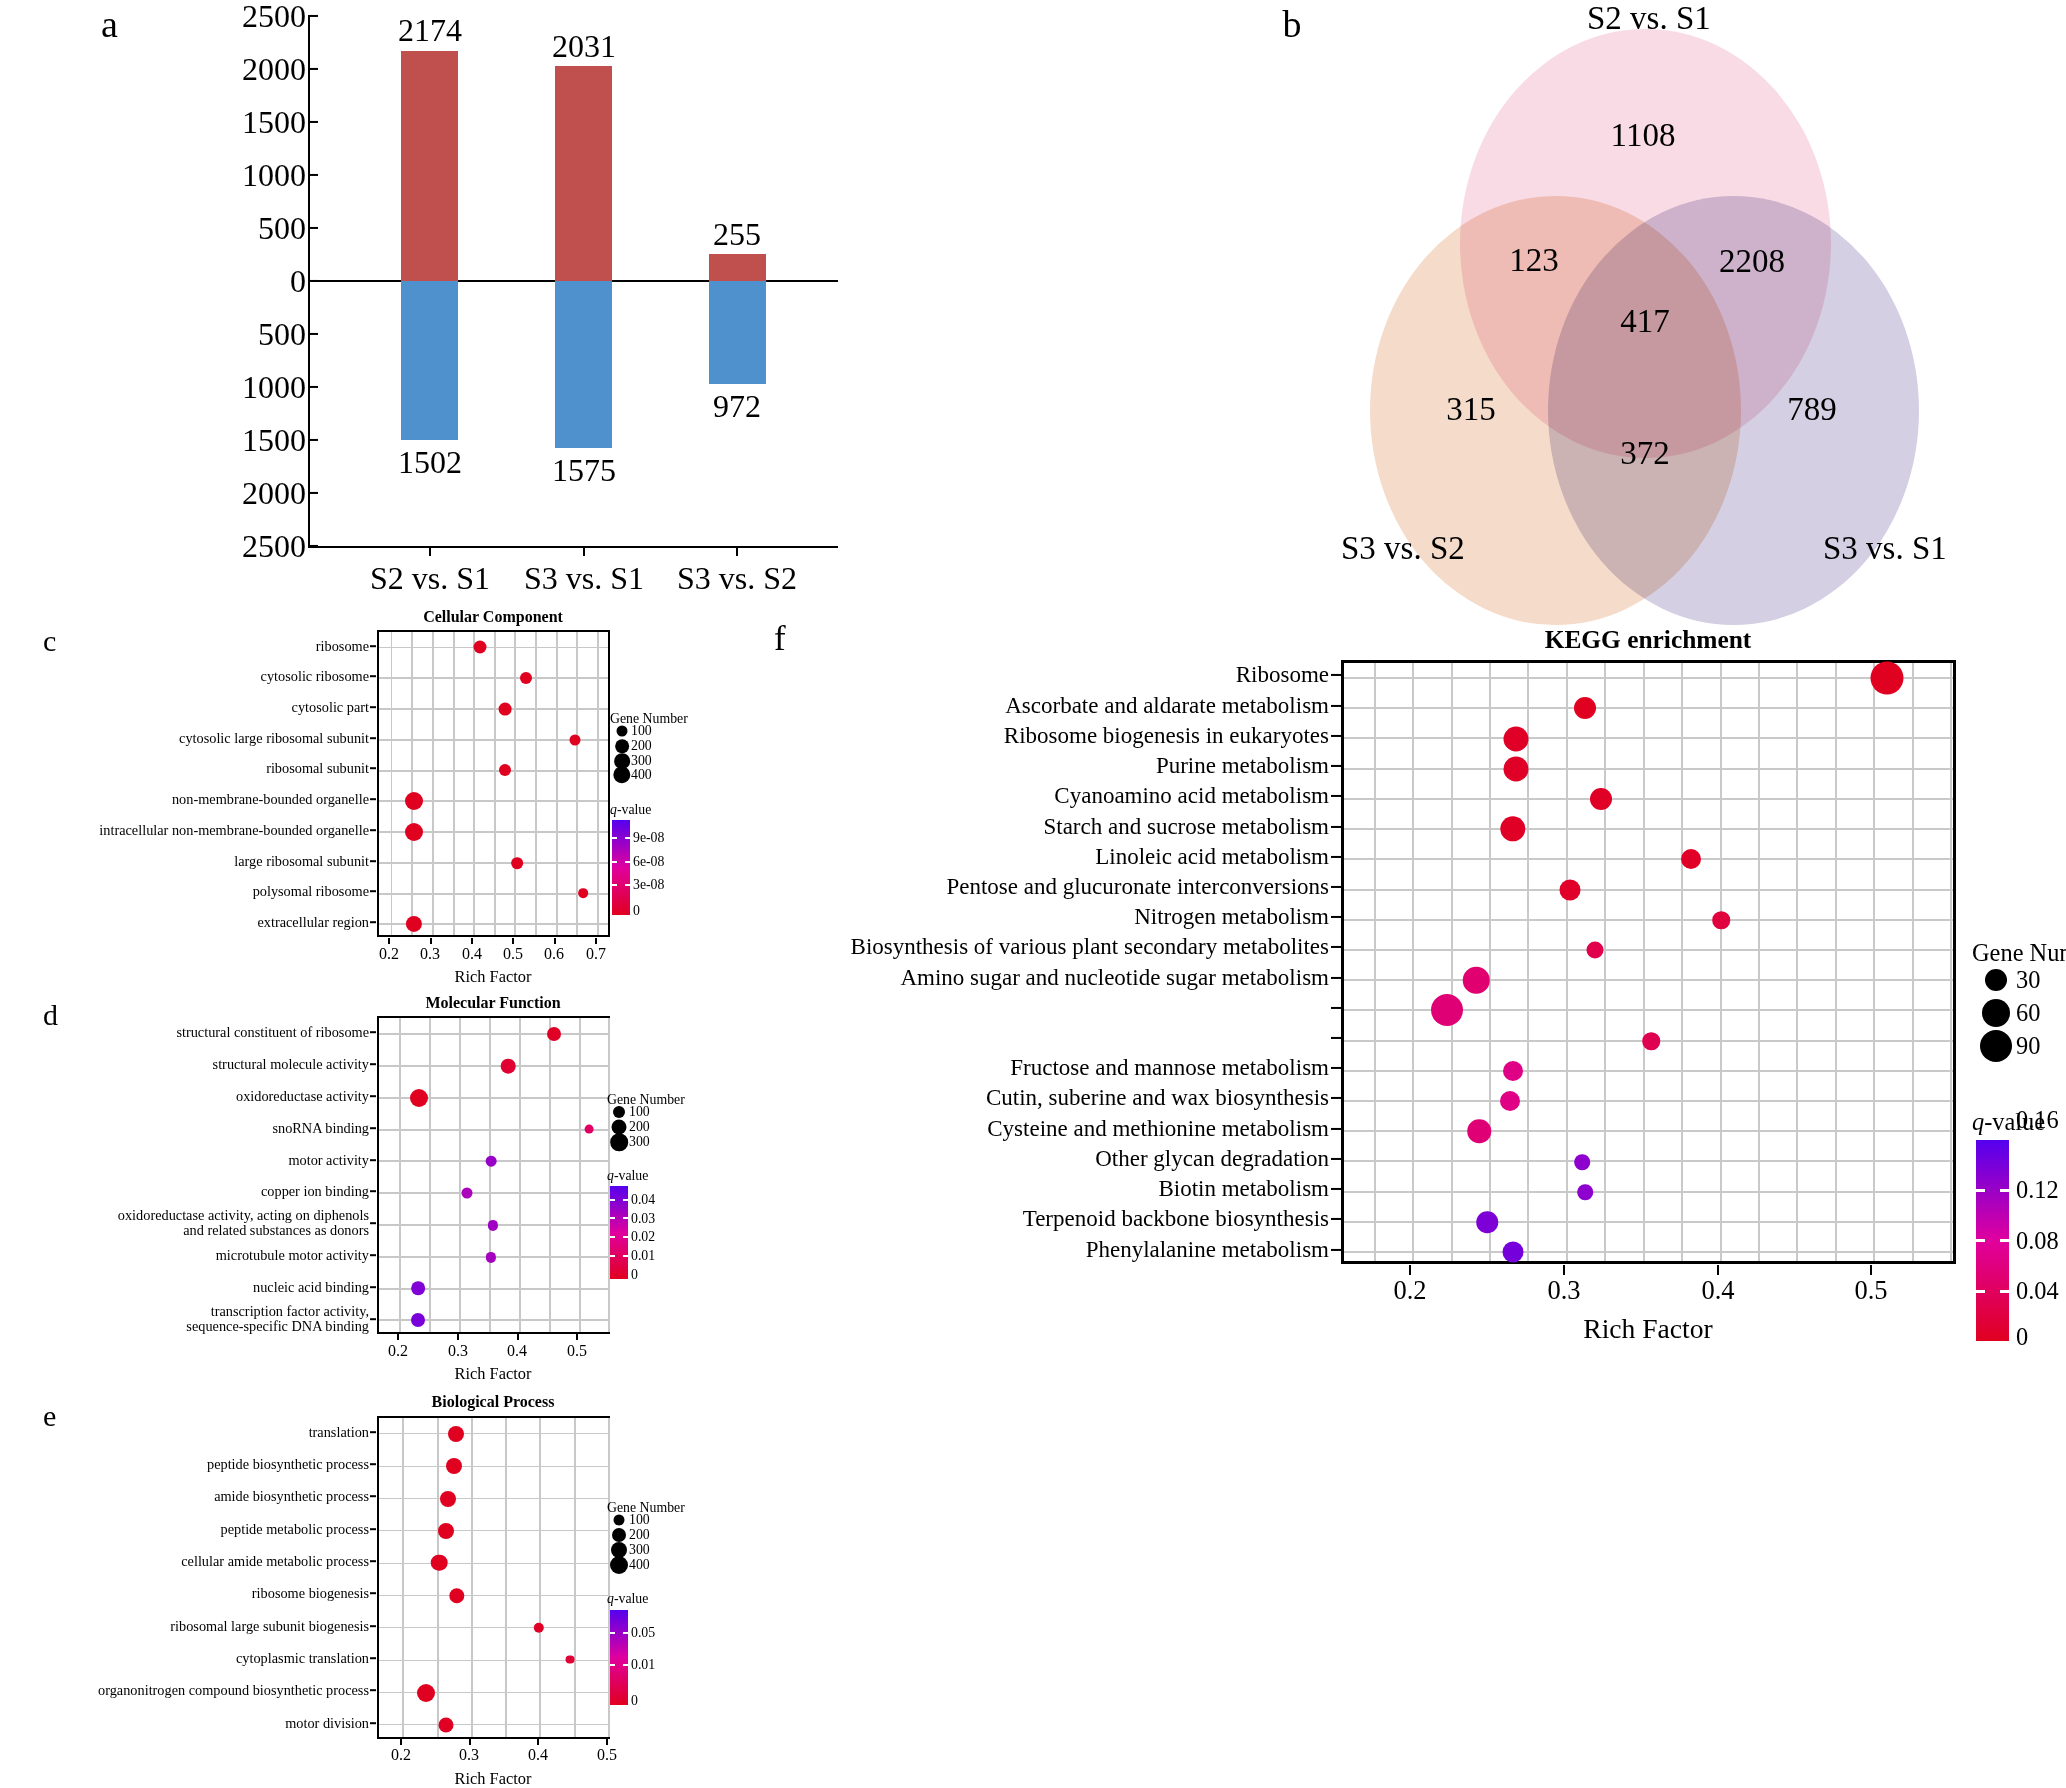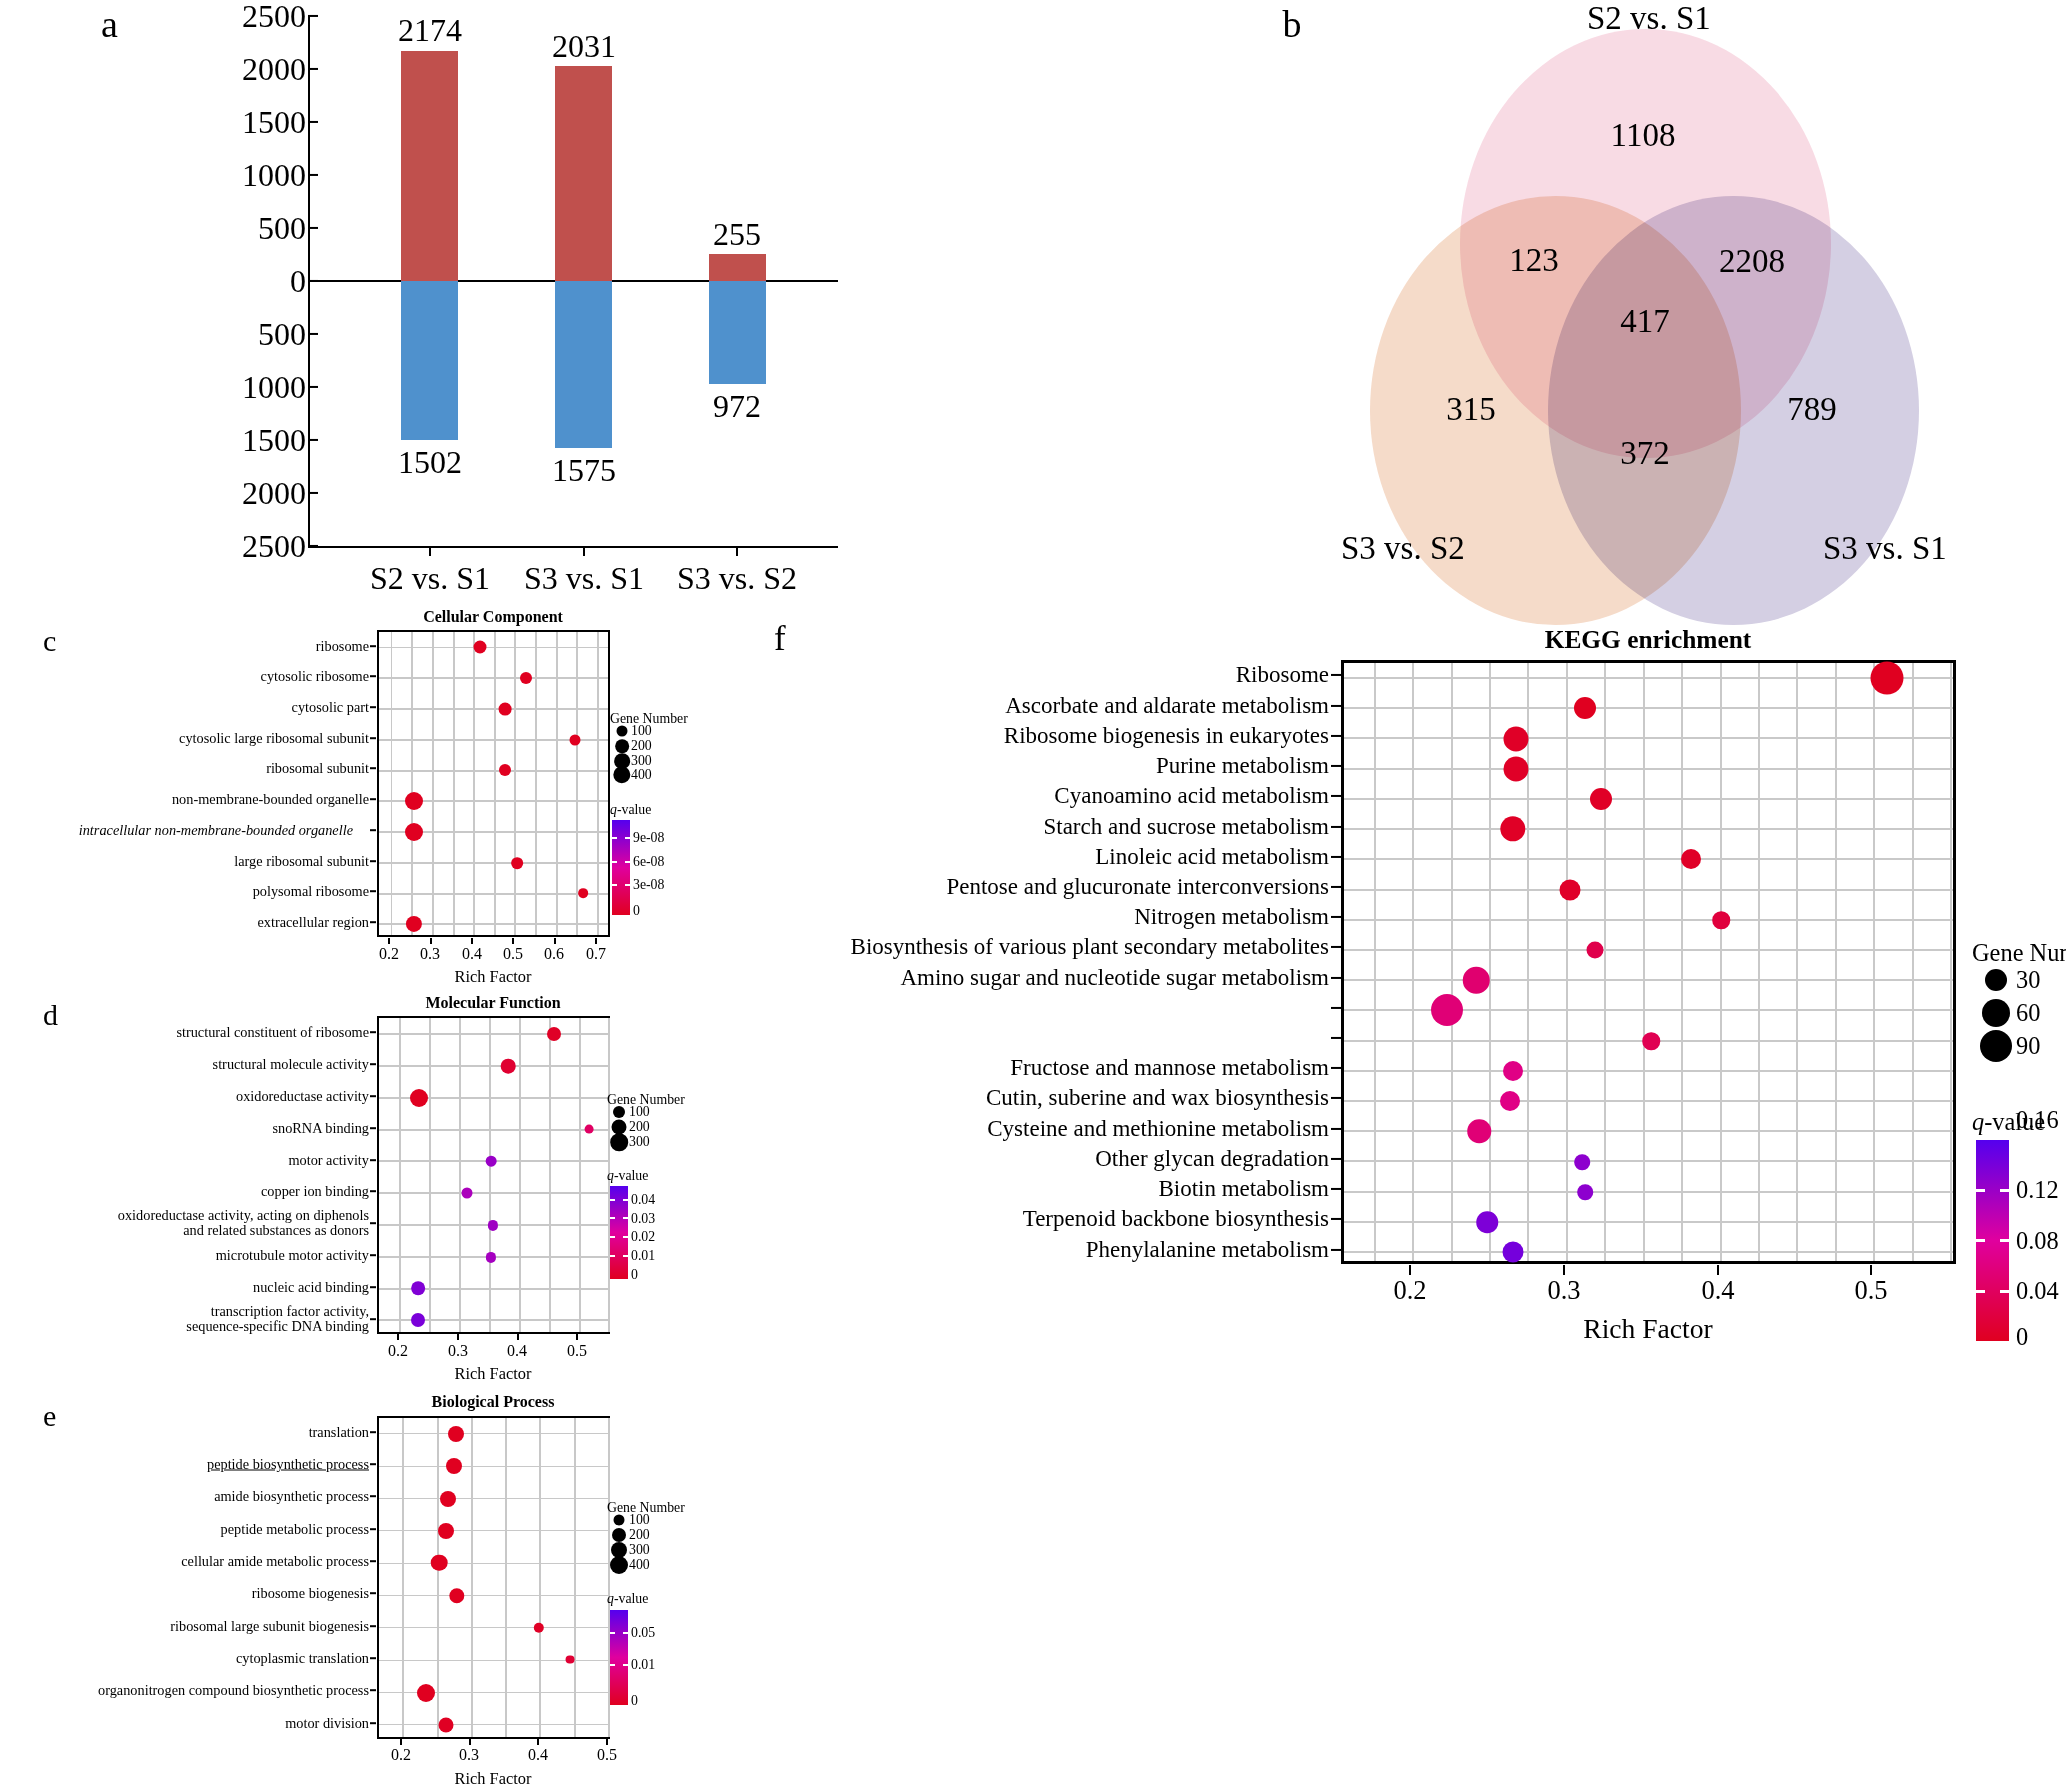--- a/index.html
+++ b/index.html
@@ -182,21 +182,21 @@
     </div>
     <div class="dp-ytick" style="left: 290px; top: 128px;"></div>
     <div class="dp-ylabel" style="right: 352px; top: 158px; width: 329px;">
       <div style="line-height: 1.05;">ribosomal subunit</div>
     </div>
     <div class="dp-ytick" style="left: 290px; top: 158px;"></div>
     <div class="dp-ylabel" style="right: 352px; top: 189px; width: 329px;">
       <div style="line-height: 1.05;">non-membrane-bounded organelle</div>
     </div>
     <div class="dp-ytick" style="left: 290px; top: 189px;"></div>
-    <div class="dp-ylabel" style="right: 368px; top: 220px; width: 329px; font-style: italic;">
+    <div class="dp-ylabel" style="right: 352px; top: 220px; width: 329px;">
       <div style="line-height: 1.05;">intracellular non-membrane-bounded organelle</div>
     </div>
     <div class="dp-ytick" style="left: 290px; top: 220px;"></div>
     <div class="dp-ylabel" style="right: 352px; top: 251px; width: 329px;">
       <div style="line-height: 1.05;">large ribosomal subunit</div>
     </div>
     <div class="dp-ytick" style="left: 290px; top: 251px;"></div>
     <div class="dp-ylabel" style="right: 352px; top: 281px; width: 329px;">
       <div style="line-height: 1.05;">polysomal ribosome</div>
     </div>
@@ -379,21 +379,21 @@
       <div class="dot" style="left: 160px; top: 210px; width: 10.4px; height: 10.4px; background: rgb(224, 0, 38);"></div>
       <div class="dot" style="left: 191px; top: 242px; width: 8.9px; height: 8.9px; background: rgb(224, 0, 52);"></div>
       <div class="dot" style="left: 47px; top: 275px; width: 18px; height: 18px; background: rgb(224, 0, 32);"></div>
       <div class="dot" style="left: 67px; top: 307px; width: 15px; height: 15px; background: rgb(224, 0, 35);"></div>
     </div>
     <div class="dp-ylabel" style="right: 352px; top: 43px; width: 329px;">
       <div style="line-height: 1.05;">translation</div>
     </div>
     <div class="dp-ytick" style="left: 290px; top: 43px;"></div>
     <div class="dp-ylabel" style="right: 352px; top: 75px; width: 329px;">
-      <div style="line-height: 1.05; text-decoration: underline;">peptide biosynthetic process</div>
+      <div style="line-height: 1.05;">peptide biosynthetic process</div>
     </div>
     <div class="dp-ytick" style="left: 290px; top: 75px;"></div>
     <div class="dp-ylabel" style="right: 352px; top: 107px; width: 329px;">
       <div style="line-height: 1.05;">amide biosynthetic process</div>
     </div>
     <div class="dp-ytick" style="left: 290px; top: 107px;"></div>
     <div class="dp-ylabel" style="right: 352px; top: 140px; width: 329px;">
       <div style="line-height: 1.05;">peptide metabolic process</div>
     </div>
     <div class="dp-ytick" style="left: 290px; top: 140px;"></div>

